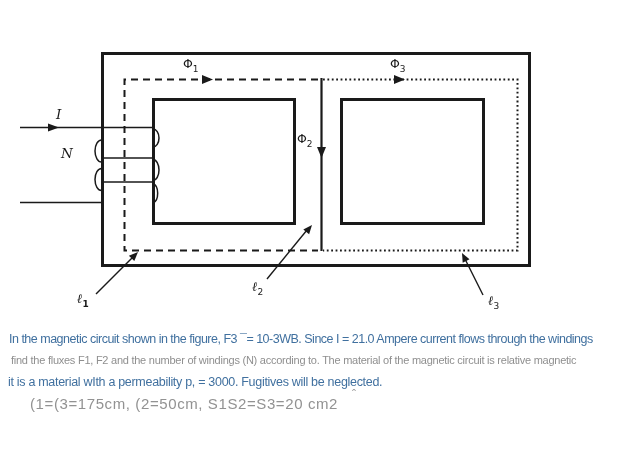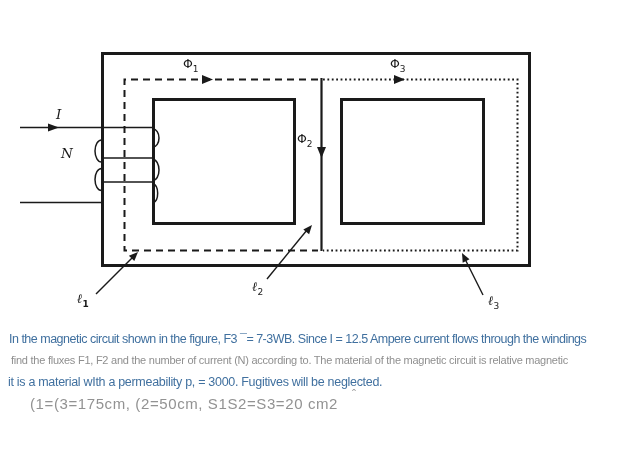--- a/index.html
+++ b/index.html
@@ -81,19 +81,19 @@
   <div class="dlabel" style="left:390px; top:58px;"><span>Φ</span><sub>3</sub></div>
   <div class="dlabel" style="left:297px; top:133px;"><span>Φ</span><sub>2</sub></div>
 
   <div class="serif-label" style="left:56px; top:108px;">I</div>
   <div class="serif-label" style="left:61px; top:147px;">N</div>
 
   <div class="ell-label" style="left:77px; top:292px;font-weight:bold;"><span>ℓ</span><sub>1</sub></div>
   <div class="ell-label" style="left:252px; top:280px;"><span>ℓ</span><sub>2</sub></div>
   <div class="ell-label" style="left:488px; top:294px;"><span>ℓ</span><sub>3</sub></div>
 
-  <div class="tline t1" style="color: rgb(64, 112, 159);">In the magnetic circuit shown in the figure, F3 ¯= 7-3WB. Since I = 12.5 Ampere current flows through the windings</div>
-  <div class="tline t2" style="color: rgb(143, 143, 143);">find the fluxes F1, F2 and the number of current (N) according to. The material of the magnetic circuit is relative magnetic</div>
+  <div class="tline t1" style="color: rgb(64, 112, 159);">In the magnetic circuit shown in the figure, F3 ¯= 10-3WB. Since I = 21.0 Ampere current flows through the windings</div>
+  <div class="tline t2" style="color: rgb(143, 143, 143);">find the fluxes F1, F2 and the number of windings (N) according to. The material of the magnetic circuit is relative magnetic</div>
   <div class="tline t3" style="color: rgb(64, 112, 159);">it is a material wIth a permeability p, = 3000. Fugitives will be neglected.</div>
   <div class="tline t4" style="color: rgb(146, 146, 146);">(1=(3=175cm, (2=50cm, S1S2=S3=20 cm2</div>
   <div class="tline t4sup">ˆ</div>
 
 </div>
 
 </body></html>

